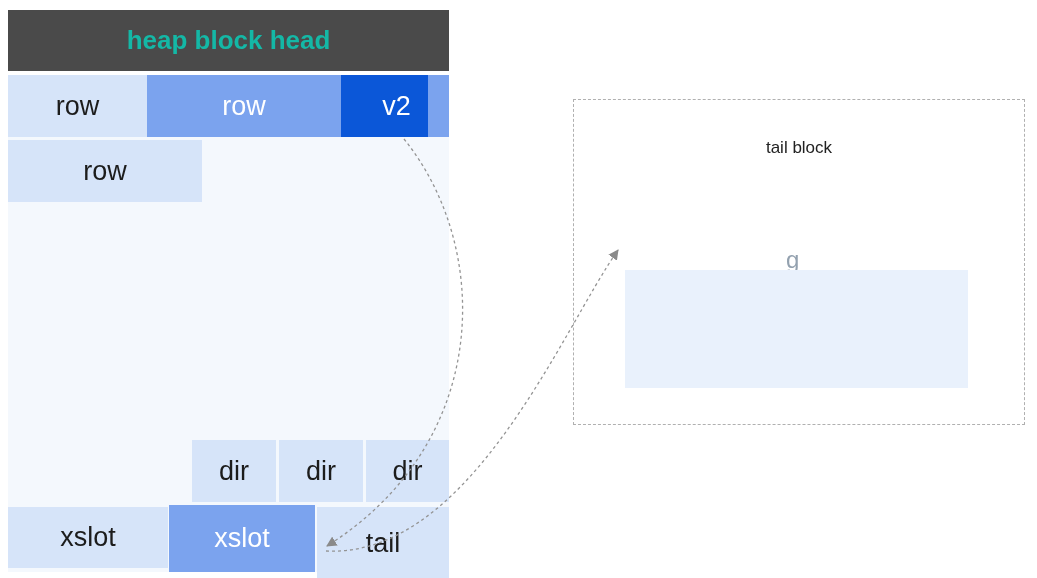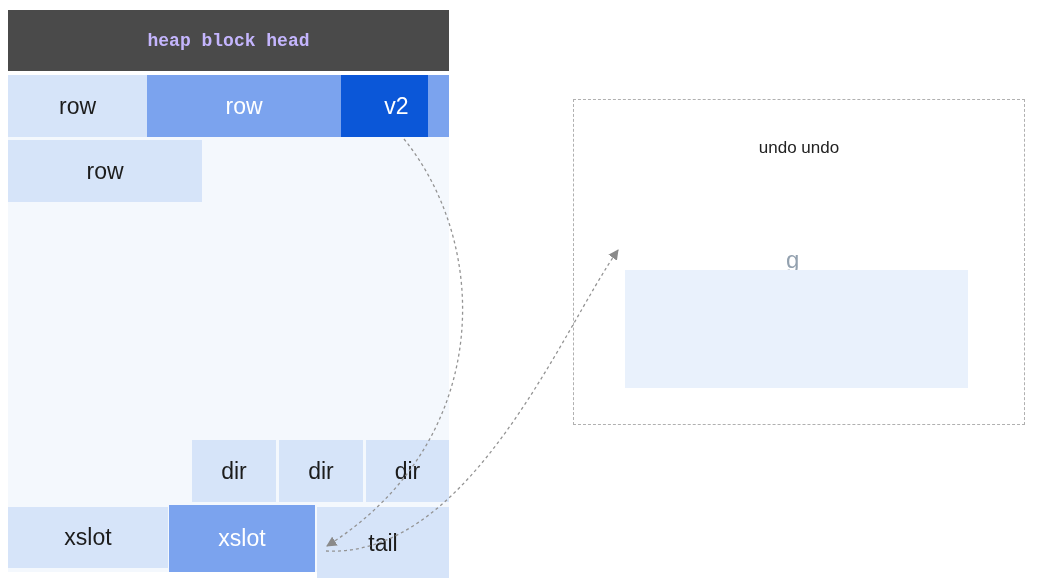--- a/index.html
+++ b/index.html
@@ -7,33 +7,32 @@
     width: 1037px; height: 578px;
     background: #ffffff;
     font-family: "Liberation Sans", sans-serif;
     position: relative;
     overflow: hidden;
   }
   .abs { position: absolute; }
   .cell {
     position: absolute;
     display: flex; align-items: center; justify-content: center;
-    font-size: 23px; color: #1c1c1c;
+    font-size: 27px; color: #1c1c1c;
     box-sizing: border-box;
   }
   .cell.light  { background: #d6e4f9; }
   .cell.mid    { background: #7ba3ee; color: #ffffff; }
   .cell.strong { background: #0b57d8; color: #ffffff; padding-left: 24px; }
   .dark-header {
     position: absolute;
     display: flex; align-items: center; justify-content: center;
-    background: #4a4a4a; color: #c4b5fd;
-    font-weight: bold; font-size: 18px;
+    background: #4a4a4a; color: #14b8a6;
+    font-weight: bold; font-size: 26px;
     box-sizing: border-box;
-    font-family: Liberation Mono, monospace;
   }
   #heap-panel-bg {
     left: 8px; top: 75px; width: 441px; height: 497px;
     background: #f4f8fd;
   }
   #heap-header { left: 8px; top: 10px; width: 441px; height: 61px; }
   #undo-box {
     left: 573px; top: 99px; width: 452px; height: 326px;
     border: 1px dashed #b0b0b0; box-sizing: border-box;
   }
@@ -78,21 +77,21 @@
 
 <div class="cell light" style="left:192px; top:440px; width:84px; height:62px;">dir</div>
 <div class="cell light" style="left:279px; top:440px; width:84px; height:62px;">dir</div>
 <div class="cell light" style="left:366px; top:440px; width:83px; height:62px;">dir</div>
 
 <div class="cell light" style="left:8px; top:507px; width:160px; height:61px;">xslot</div>
 <div class="cell mid" style="left:169px; top:505px; width:146px; height:67px;">xslot</div>
 <div class="cell light" style="left:317px; top:507px; width:132px; height:73px;">tail</div>
 
 <div class="abs" id="undo-box">
-  <div id="undo-label">undo undo</div>
+  <div id="undo-label">tail block</div>
   <span id="hidden-fragment">g</span>
   <div id="undo-record-body"></div>
 </div>
 
 <svg id="arrow-layer" viewBox="0 0 1037 578" xmlns="http://www.w3.org/2000/svg">
   <defs>
     <marker id="arrow-head" viewBox="0 0 10 10" refX="9" refY="5" markerWidth="8" markerHeight="8" orient="auto-start-reverse">
       <path d="M 0 0 L 10 5 L 0 10 z" fill="#8a8a8a"></path>
     </marker>
   </defs>

